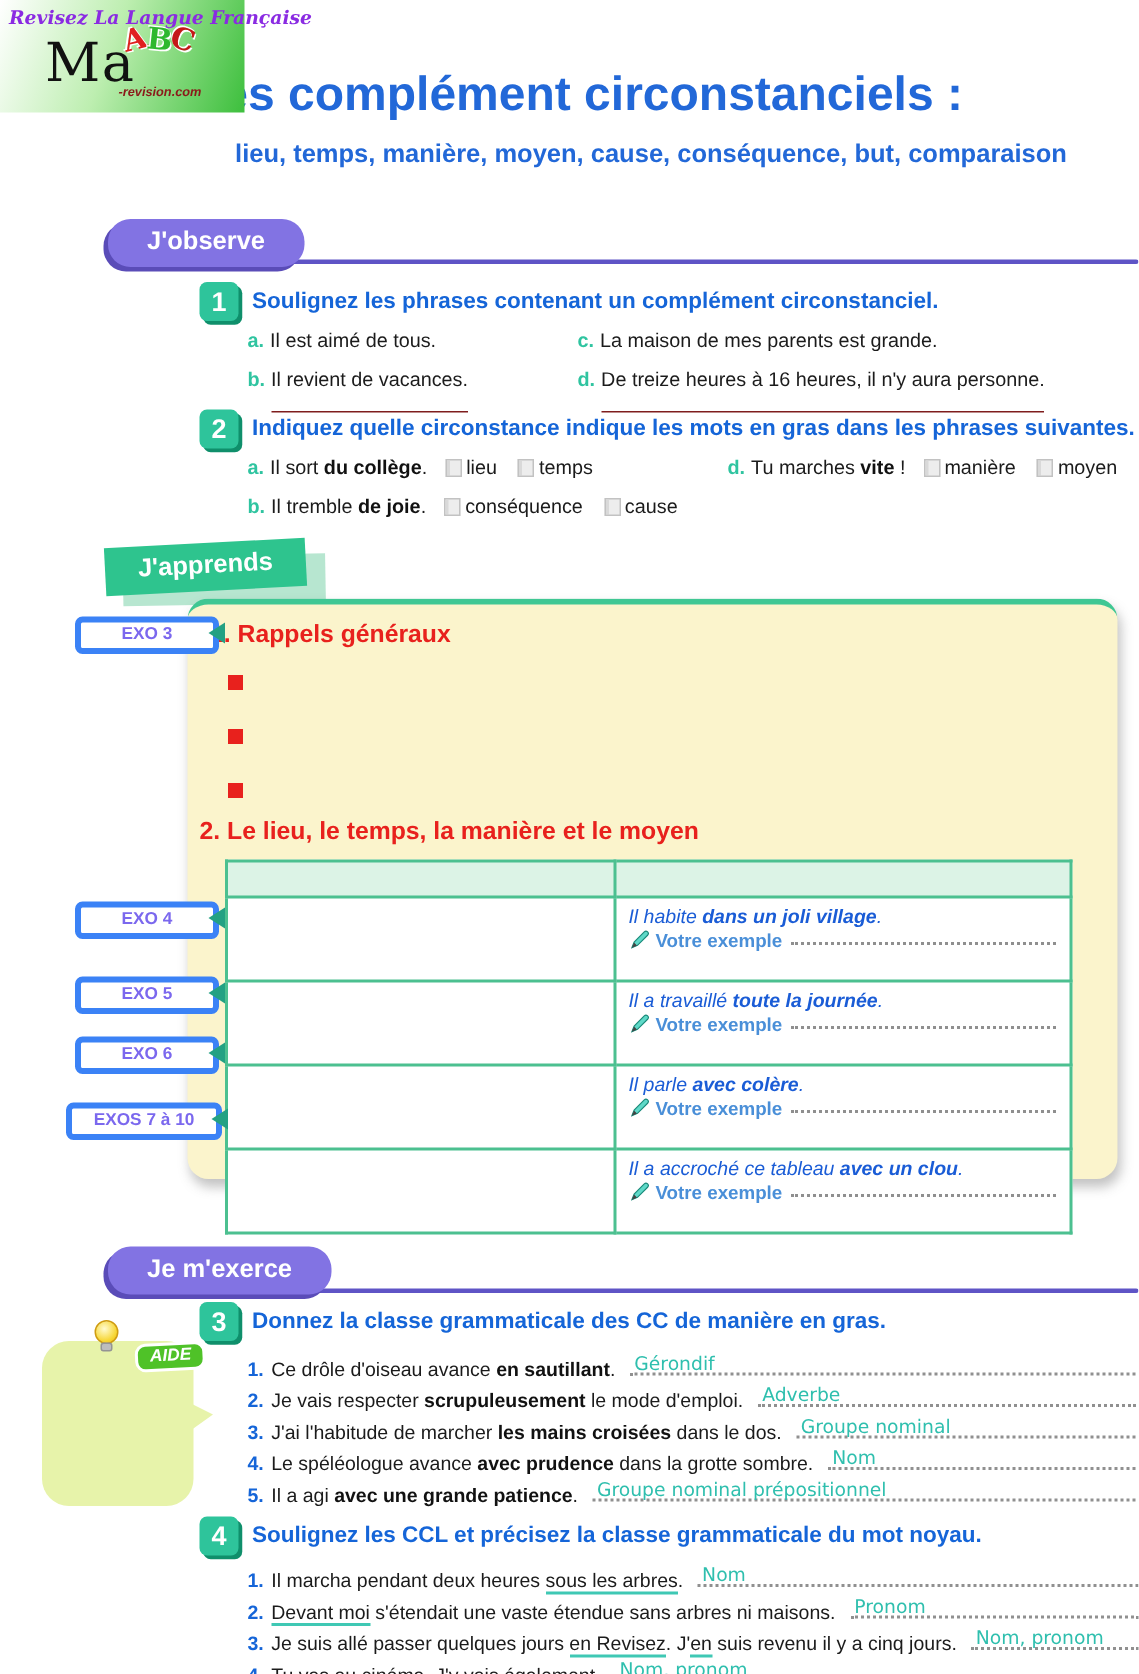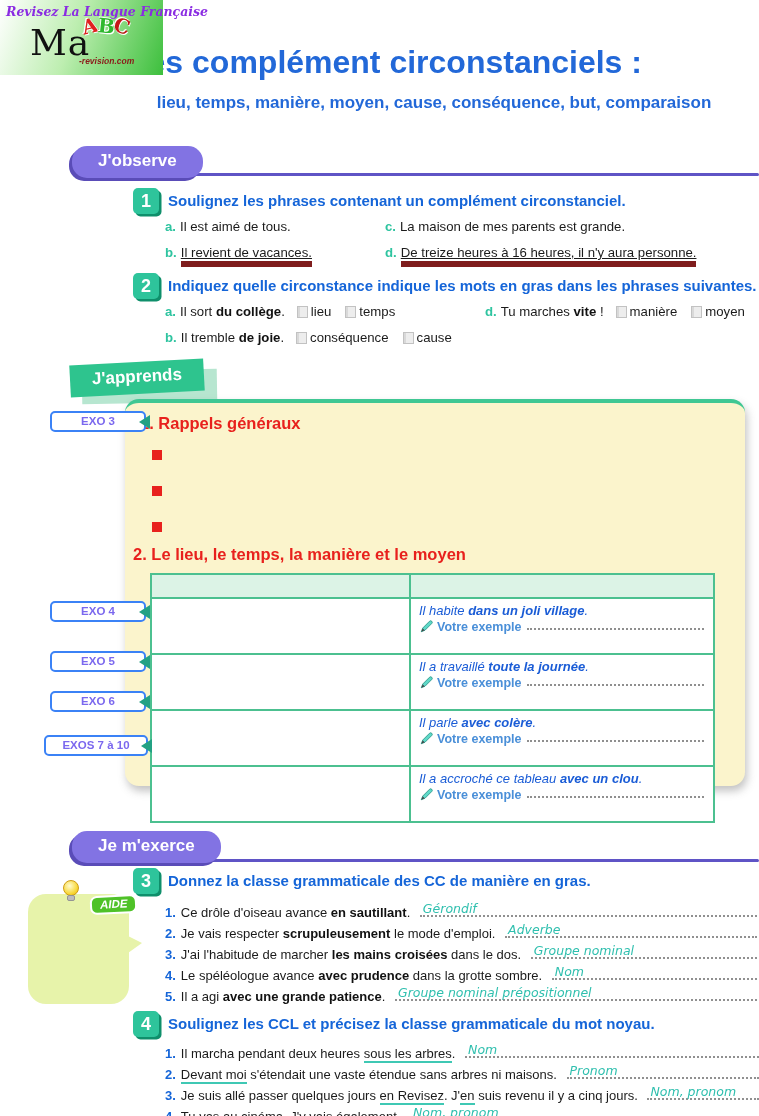--- a/index.html
+++ b/index.html
@@ -41,21 +41,21 @@
   
   .num-box { position:absolute; width:26px; height:26px; background:#2ec49b; border-radius:5px;
            color:#fff; font-weight:bold; font-size:18px; display:flex; align-items:center;
            justify-content:center; box-shadow:2.5px 2.5px 0 #0f8f6b; }
   .instruction { position:absolute; color:#1565d8; font-weight:bold; font-size:15px; white-space:nowrap; }
 
   .item { font-size:13.2px; color:#1b1b1b; white-space:nowrap; line-height:17px; }
   .letter { color:#2fc4a0; font-weight:bold; margin-right:4px; }
   .sentence { white-space:pre; }
   .sentence b { color:#111; }
-  .underlined { border-bottom:6px solid #7f1d1d; padding-bottom:1px;text-decoration:underline; }
+  .underlined { border-bottom:1px solid #7f1d1d; padding-bottom:14px; }
   .u { border-bottom:2px solid #3fc8b4; }
 
   .ex1-items { position:absolute; left:165px; top:218px; width:588px; display:grid;
            grid-template-columns:220px 1fr; row-gap:9px; }
   .ex2-items { position:absolute; left:165px; top:303px; width:592px; display:grid;
            grid-template-columns:320px 1fr; row-gap:9px; font-size:13px; }
   .checkbox { display:inline-block; width:11px; height:12px; background:#ededed;
            border:1px solid #c2c2c2; box-shadow:inset 2px 0 0 #d9d9d9; margin:0 3px -2px 0; }
   .optgroup { margin-left:12px; }
   .optgroup + .optgroup { margin-left:14px; }
@@ -75,35 +75,35 @@
   td.body-right { height:45px; padding:4px 8px 19px;margin-left:21px; }
   .ex-line { color:#1a5cd6; font-style:italic; font-size:13px; white-space:pre; }
   .ex-line b { font-weight:bold; }
   .your-line { display:flex; align-items:flex-end; margin-top:1px; }
   .votre { color:#4a8fd8; font-weight:bold; font-size:12.5px; margin-left:3px; white-space:nowrap; }
   .dots { flex:1; border-bottom:2px dotted #8f8f8f; margin:0 1px 4px 5px; }
   .pencil { flex:0 0 auto; margin-bottom:0px; }
 
   
   .exo-tab { position:absolute; z-index:4; }
-  .exo-label { display:block; background:#fff; border:2px solid #3b82f6; border-radius:5px;
+  .exo-label { display:block; background:#fff; border:4px solid #3b82f6; border-radius:5px;
            color:#7b68ee; font-weight:bold; font-size:11.5px; text-align:center;
            padding:2px 0 3px; white-space:nowrap; }
   .exo-arrow { position:absolute; right:-4px; top:4px; width:0; height:0;
            border-top:7px solid transparent; border-bottom:7px solid transparent;
            border-right:11px solid #23a183; }
 
   
   .ex-list { position:absolute; }
   .ex-item { display:flex; align-items:flex-end; height:21px; white-space:nowrap;
            font-size:13px; color:#1b1b1b; }
   .ex-item .n { color:#1565d8; font-weight:bold; margin-right:5px; }
   .answer-line { flex:1; min-width:30px; border-bottom:2px dotted #909090;
            margin:0 0 3px 6px; display:flex; align-items:flex-end; }
-  .answer { color:#2fbfae; font-style:italic; font-size:12.5px;
+  .answer { color:#2fbfae; font-size:12.5px;
            font-family:"DejaVu Sans",sans-serif; margin-bottom:-1px; padding-left:3px; white-space:nowrap; }
 
   
   .aide-bubble { position:absolute; left:28px; top:894px; width:101px; height:110px;
            background:#e7f3aa; border-radius:18px; z-index:2; }
   .aide-pointer { position:absolute; right:-13px; top:42px; width:0; height:0;
            border-top:7px solid transparent; border-bottom:10px solid transparent;
            border-left:14px solid #e7f3aa; }
   .aide-pill { position:absolute; left:92px; top:897px; background:#4fc228; color:#fff;
            font-weight:bold; font-style:italic; font-size:11.5px; padding:1px 8px 2px;

